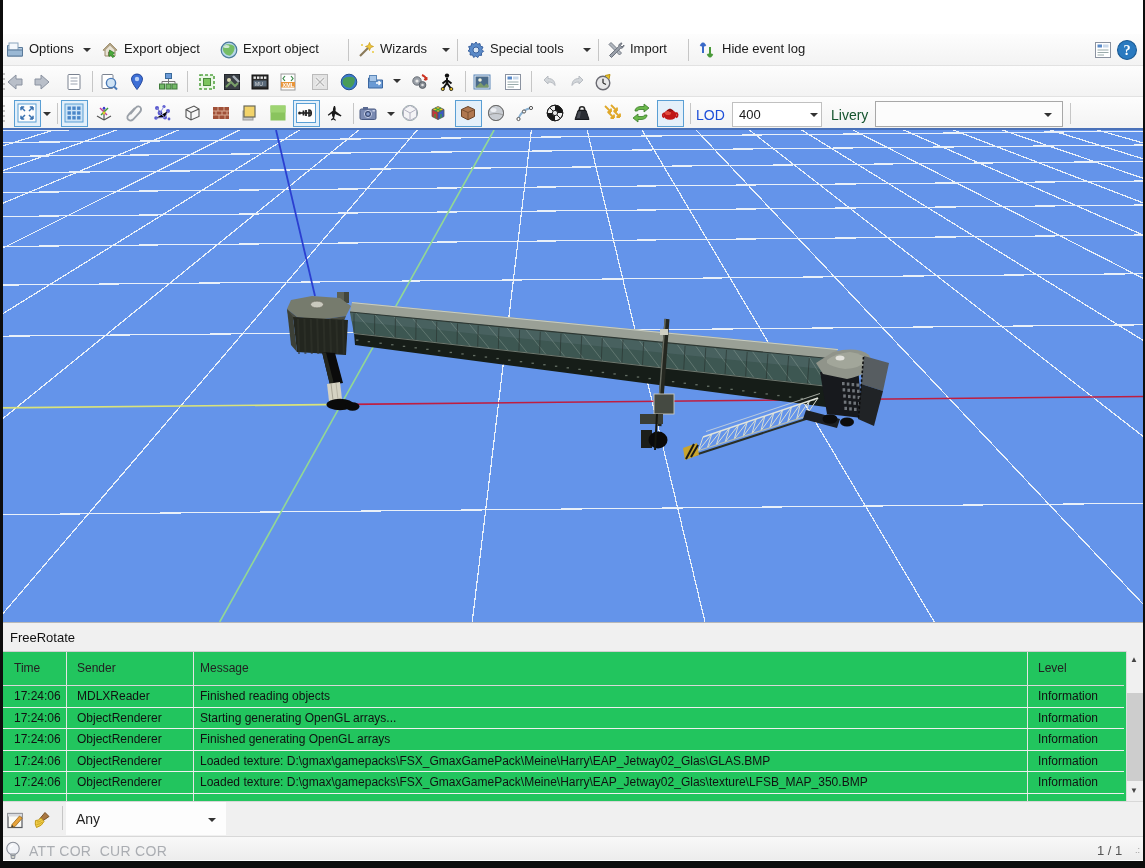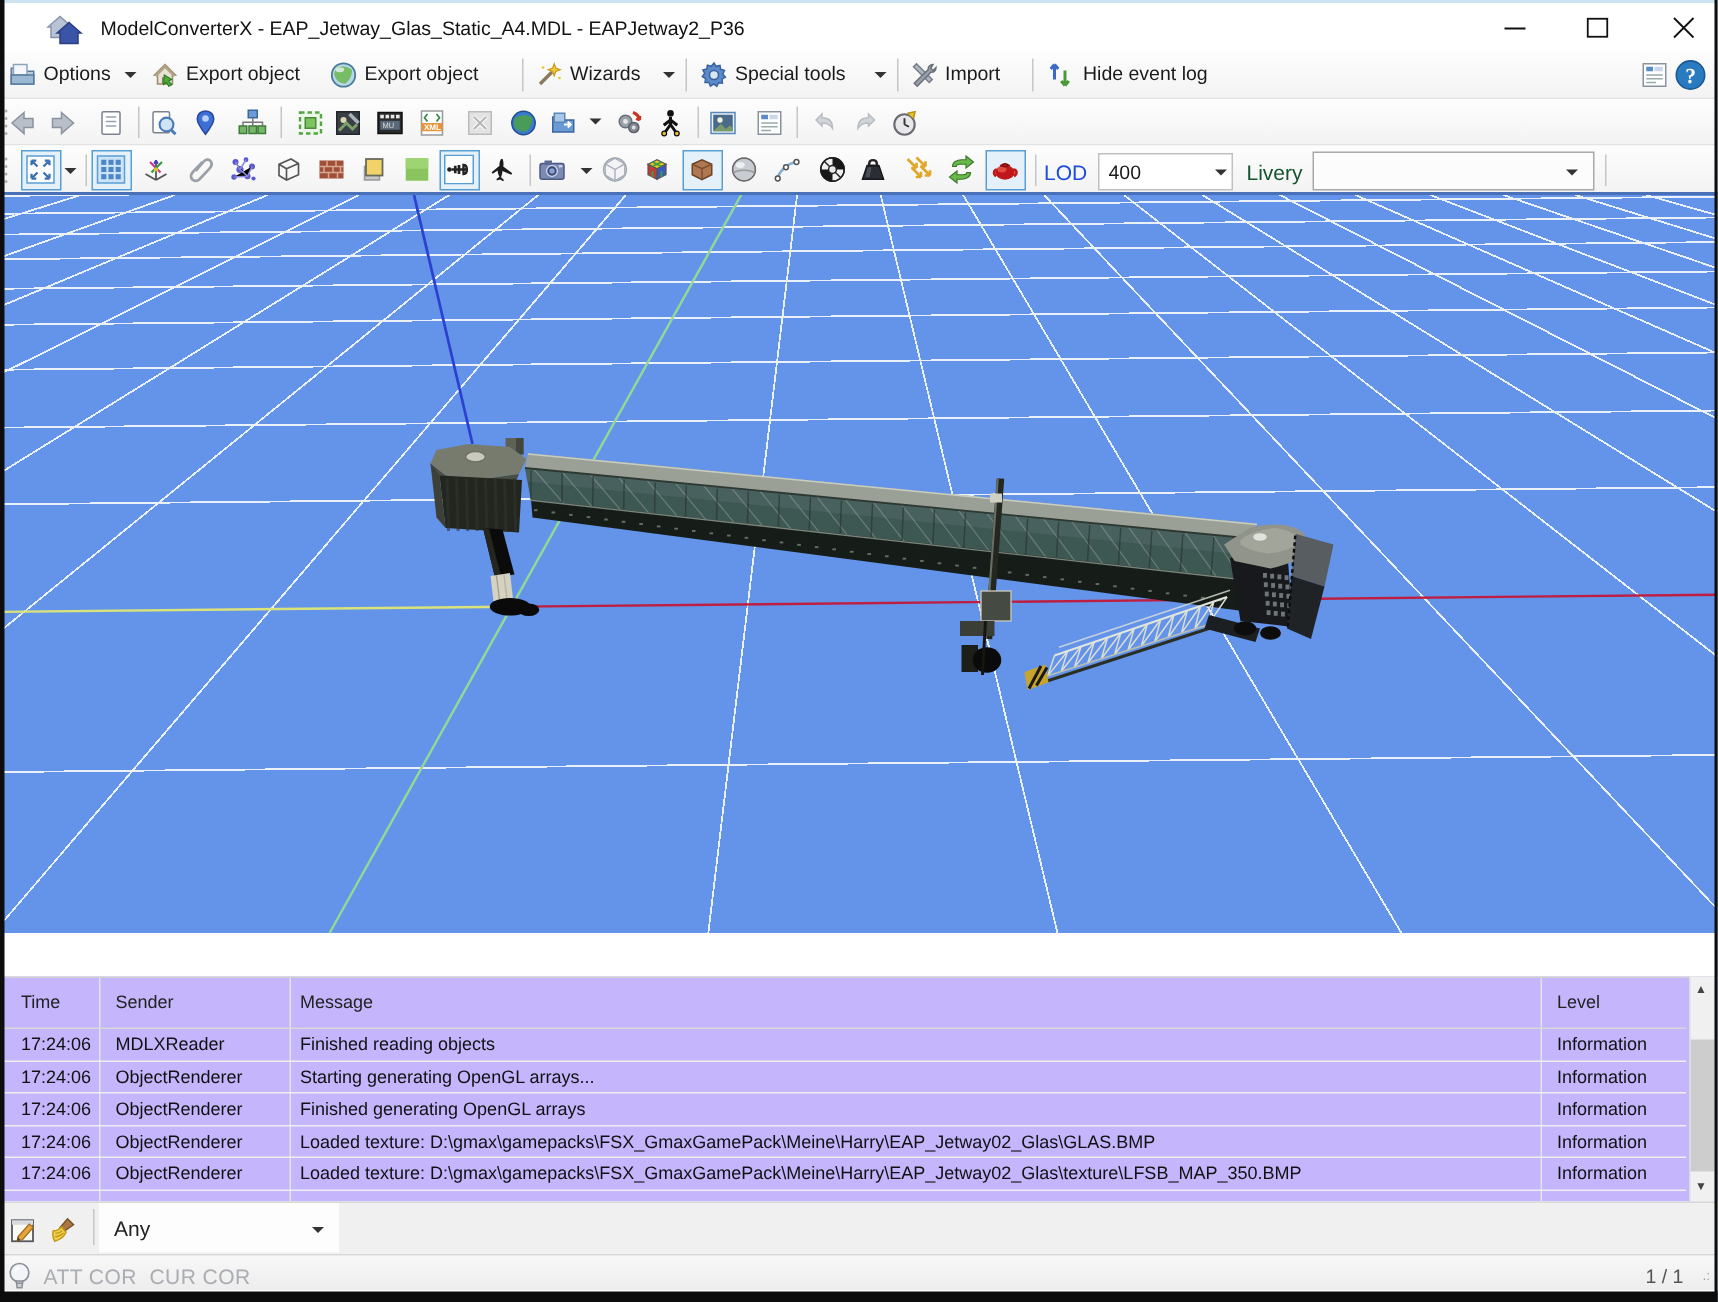--- a/index.html
+++ b/index.html
@@ -11,52 +11,36 @@
 .tb { position:absolute; left:0; width:100%; background:linear-gradient(#fdfdfd,#f3f3f3); }
 .tb1 { top:34px; height:32px; border-bottom:1px solid #e2e2e2; }
 .tb2 { top:66px; height:31px; border-bottom:1px solid #e2e2e2; }
 .tb3 { top:97px; height:33px; border-bottom:2px solid #4a71b8; }
 .mitem { position:absolute; top:41px; font-size:13px; color:#1a1a1a; }
 .vsep { position:absolute; width:1px; background:#c6c6c6; }
 .dd { position:absolute; width:0; height:0; border-left:4px solid transparent; border-right:4px solid transparent; border-top:4px solid #333; }
 .selbox { position:absolute; width:27px; height:27px; border:1px solid #5a9fd4; background:#e4f0fa; }
 .viewport { position:absolute; left:0; top:130px; width:1145px; height:492px; }
 .freerotate { position:absolute; left:0; top:622px; width:100%; height:29px; background:#f0f0f0; border-top:1px solid #b8b8b8; font-size:13px; color:#111; padding:7px 0 0 10px; }
-.logwrap { position:absolute; left:0; top:651px; width:100%; height:150px; background:#c4b5fd; border-top:1px solid #d0d0d0; font-size:12px; color:#111; }
+.logwrap { position:absolute; left:0; top:651px; width:100%; height:150px; background:#22c55e; border-top:1px solid #d0d0d0; font-size:12px; color:#111; }
 .hcell { position:absolute; top:9px; color:#222; }
 .hline { position:absolute; top:0; width:1px; height:150px; background:#e4e4e4; }
 .row { position:absolute; height:21px; width:100%; font-size:12px; color:#111; }
 .row span { position:absolute; top:3px; white-space:nowrap; }
 .c1 { left:14px; } .c2 { left:77px; } .c3 { left:200px; } .c4 { left:1038px; }
 .rline { position:absolute; left:0; width:1124px; height:1px; background:#efefef; }
 .scroll { position:absolute; left:1126px; top:651px; width:18px; height:150px; background:#f0f0f0; border-left:1px solid #dcdcdc; }
 .thumb { position:absolute; left:1127px; top:693px; width:16px; height:88px; background:#cdcdcd; }
 .sarrow { position:absolute; left:1130px; font-size:8px; color:#444; }
 .filterbar { position:absolute; left:0; top:801px; width:100%; height:35px; background:#f0f0f0; border-top:1px solid #d8d8d8; }
 .statusbar { position:absolute; left:0; top:836px; width:100%; height:24px; background:linear-gradient(#f8f8f8,#ededed); border-top:1px solid #d8d8d8; }
 .blackedge { position:absolute; background:#0d0d0d; }
 </style></head>
 <body>
 <div class="win">
-  <div class="titlebar">
-    <svg class="abs" style="left:28px;top:6px" width="30" height="24" viewBox="0 0 30 24">
-      <path d="M4 10 L12 3 L20 10 L18 10 L18 17 L6 17 L6 10 Z" fill="#b9c3d6" stroke="#8a94a8"></path>
-      <path d="M10 14 L18 7 L26 14 L24 14 L24 21 L12 21 L12 14 Z" fill="#3a55a8" stroke="#2a3f80"></path>
-    </svg>
-    <div class="title-text">ModelConverterX - EAP_Jetway_Glas_Static_A4.MDL - EAPJetway2_P36</div>
-    <svg class="winbtn" style="left:987px" width="46" height="33">
-        <line x1="16" y1="17" x2="30" y2="17" stroke="#111" stroke-width="1.2"></line>
-      </svg>
-    <svg class="winbtn" style="left:1042px" width="46" height="33">
-        <rect x="16.5" y="10.5" width="13" height="12" fill="none" stroke="#111" stroke-width="1.2"></rect>
-      </svg>
-    <svg class="winbtn" style="left:1099px" width="46" height="33">
-        <path d="M17 10 L30 23 M30 10 L17 23" stroke="#111" stroke-width="1.2"></path>
-      </svg>
-  </div>
   <div class="tb tb1"></div>
   <div class="tb tb2"></div>
   <div class="tb tb3"></div>
 
   <svg class="abs" style="left:5px;top:40px" width="20" height="20" viewBox="0 0 20 20">
       <path d="M2.5 5.5 L2.5 16 L17.5 16 L17.5 7.5 L9.5 7.5 L8 5.5 Z" fill="#b8cce0" stroke="#5a7a9a"></path>
       <rect x="4" y="3" width="9" height="7" fill="#f4f8fc" stroke="#8aa4bc"></rect>
       <path d="M2.5 10 L17.5 10 L17.5 16 L2.5 16 Z" fill="#9ab8d4" stroke="#5a7a9a"></path>
     </svg>
   <div class="mitem" style="left:29px">Options</div>
@@ -633,20 +617,21 @@
 <line x1="667" y1="189" x2="659" y2="296" stroke="#242720" stroke-width="5"></line>
 <line x1="665.2" y1="189" x2="657.2" y2="296" stroke="#696d62" stroke-width="1.4"></line>
 <rect x="660" y="199" width="8" height="6" fill="#cfcfc2"></rect>
 <rect x="654" y="264" width="20" height="20" fill="#454a42" stroke="#c9c9bd" stroke-width="0.9"></rect>
 <rect x="640" y="284" width="23" height="10" fill="#3a3e36"></rect>
 <rect x="641" y="300" width="11" height="18" fill="#1c1e1a"></rect>
 <ellipse cx="658" cy="310" rx="9.5" ry="8.5" fill="#0a0a0a"></ellipse>
 <line x1="657" y1="284" x2="655" y2="320" stroke="#15160f" stroke-width="2"></line>
 </g>
 </svg></div>
+  <div class="freerotate">FreeRotate</div>
 
   <div class="logwrap">
     <div class="hline" style="left:66px"></div>
     <div class="hline" style="left:193px"></div>
     <div class="hline" style="left:1027px"></div>
     <div class="hcell" style="left:14px">Time</div>
     <div class="hcell" style="left:77px">Sender</div>
     <div class="hcell" style="left:200px">Message</div>
     <div class="hcell" style="left:1038px">Level</div>
     <div class="rline" style="top:33px;background:#d8d8d8"></div>

